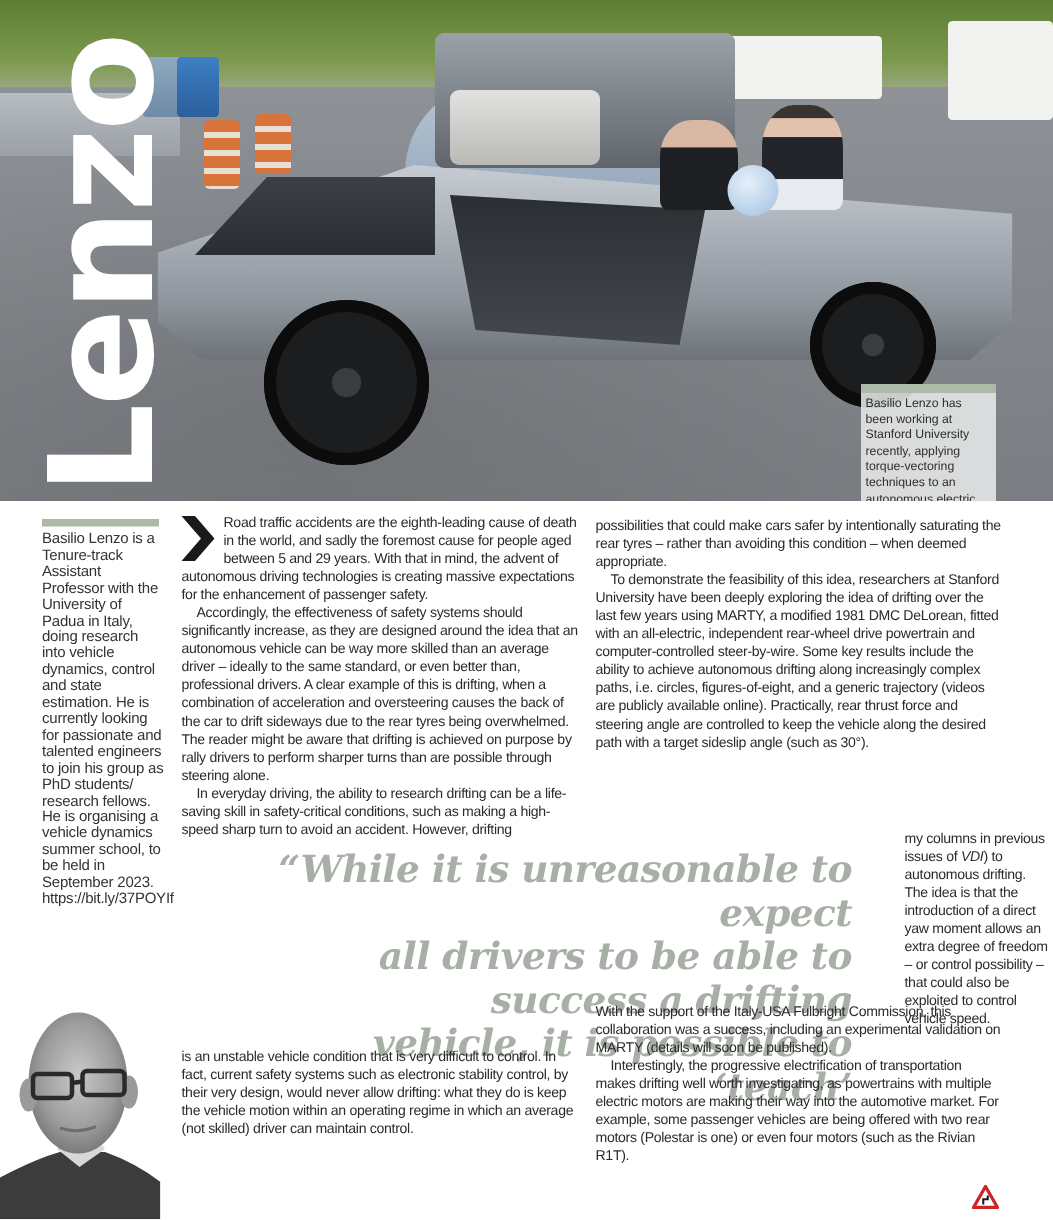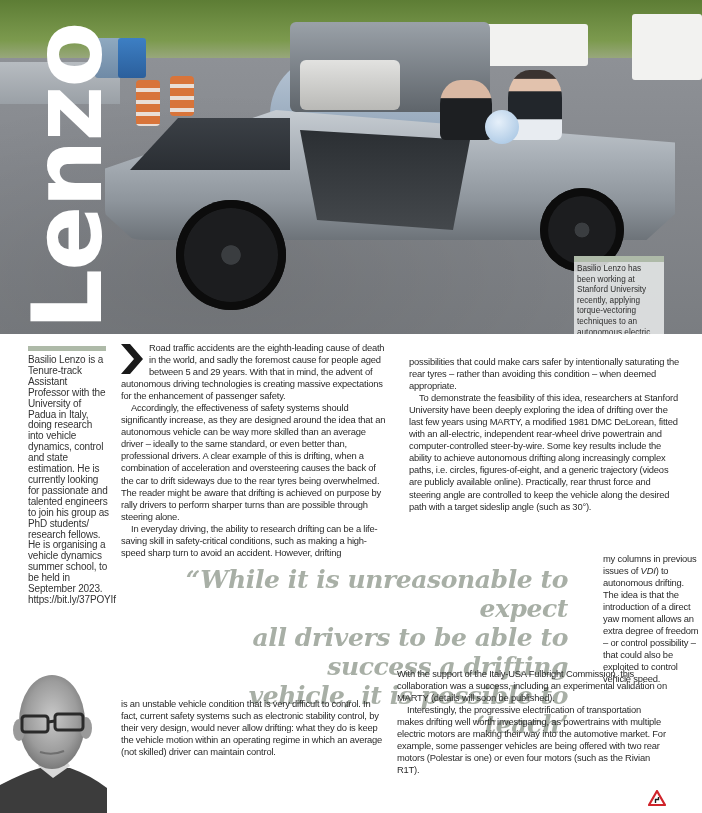--- a/index.html
+++ b/index.html
@@ -108,21 +108,21 @@
     background: #ffffff;
   }
   
   .col {
     position: absolute; font-size: 9.4px; line-height: 12.05px; color: #2b2b2b;
     letter-spacing: -0.2px;
   }
   .col p { margin: 0; text-indent: 10px; }
   .col p.noindent { text-indent: 0; }
   .col1 { left: 121px; top: 342px; width: 268px; }
-  .col2 { left: 397px; top: 356px; width: 272px; margin-left: 12px; }
+  .col2 { left: 397px; top: 344px; width: 272px; }
   .col2-narrow { left: 603px; top: 553px; width: 96px; }
   .col1-bottom { left: 121px; top: 698px; width: 268px; }
   .col2-bottom { left: 397px; top: 668px; width: 272px; }
   .dropcap {
     float: left; width: 22px; height: 30px; margin: 2px 6px 0 0;
   }
   .pullquote {
     position: absolute; left: 150px; top: 565px; width: 418px;
     text-align: right; color: #a8afa6;
     font-family: "DejaVu Serif", serif; font-style: italic; font-weight: bold;

